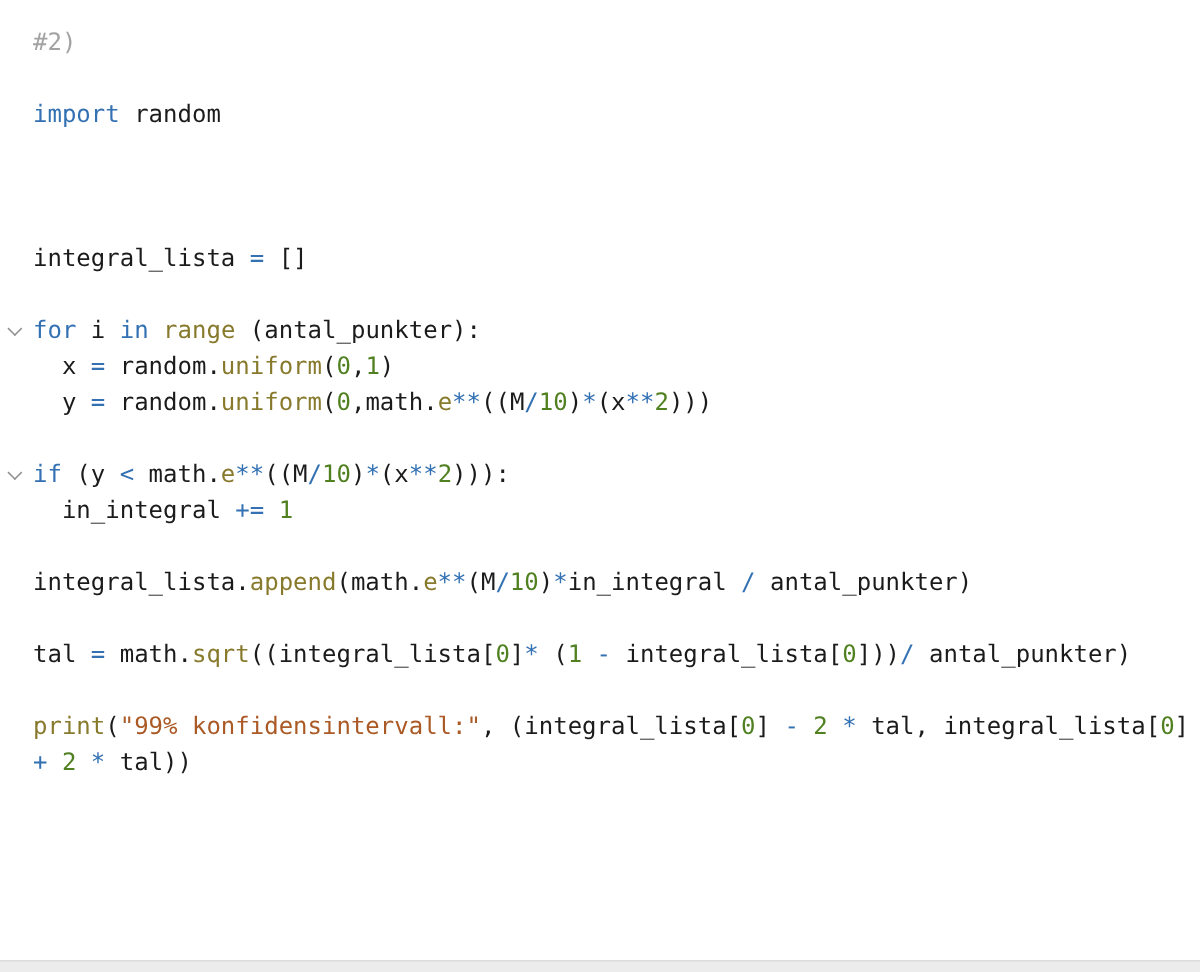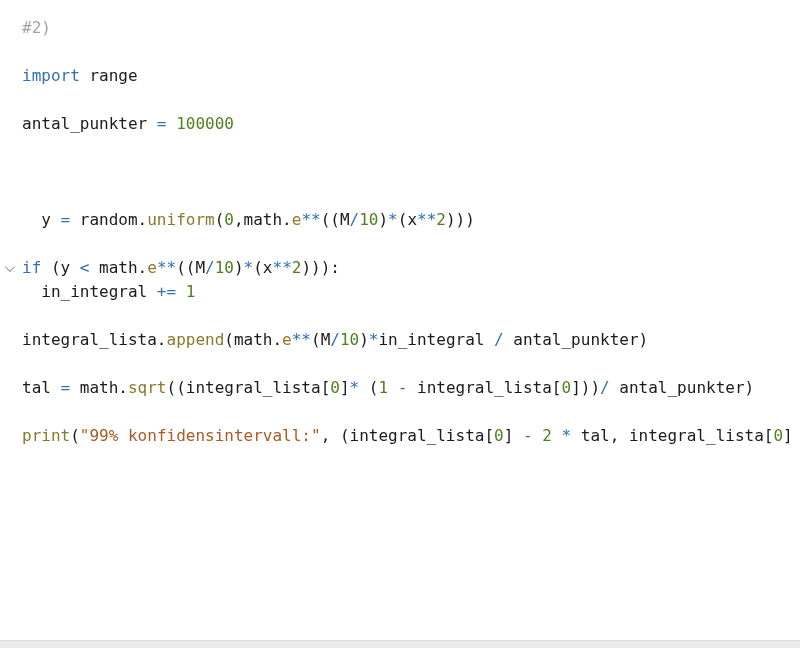--- a/index.html
+++ b/index.html
@@ -74,41 +74,51 @@
       <div class="line">
         <span class="gutter"></span>
         <span class="code"><span class="tok-com">#2)</span></span>
       </div>
       <div class="line">
         <span class="gutter"></span>
         <span class="code"></span>
       </div>
       <div class="line">
         <span class="gutter"></span>
-        <span class="code"><span class="tok-kw">import</span><span class="tok-pl"> range</span></span>
-      </div>
-      <div class="line">
-        <span class="gutter"></span>
-        <span class="code"></span>
-      </div>
-      <div class="line">
-        <span class="gutter"></span>
-        <span class="code"><span class="tok-pl">antal_punkter </span><span class="tok-op">=</span><span class="tok-pl"> </span><span class="tok-num">100000</span></span>
+        <span class="code"><span class="tok-kw">import</span><span class="tok-pl"> random</span></span>
       </div>
       <div class="line">
         <span class="gutter"></span>
         <span class="code"></span>
       </div>
       <div class="line">
         <span class="gutter"></span>
         <span class="code"></span>
       </div>
       <div class="line">
         <span class="gutter"></span>
         <span class="code"></span>
+      </div>
+      <div class="line">
+        <span class="gutter"></span>
+        <span class="code"><span class="tok-pl">integral_lista </span><span class="tok-op">=</span><span class="tok-pl"> []</span></span>
+      </div>
+      <div class="line">
+        <span class="gutter"></span>
+        <span class="code"></span>
+      </div>
+      <div class="line">
+        <span class="gutter">
+          <i class="chev"></i>
+        </span>
+        <span class="code"><span class="tok-kw">for</span><span class="tok-pl"> i </span><span class="tok-kw">in</span><span class="tok-pl"> </span><span class="tok-fn">range</span><span class="tok-pl"> (antal_punkter):</span></span>
+      </div>
+      <div class="line">
+        <span class="gutter"></span>
+        <span class="code"><span class="tok-pl">  x </span><span class="tok-op">=</span><span class="tok-pl"> random.</span><span class="tok-fn">uniform</span><span class="tok-pl">(</span><span class="tok-num">0</span><span class="tok-pl">,</span><span class="tok-num">1</span><span class="tok-pl">)</span></span>
       </div>
       <div class="line">
         <span class="gutter"></span>
         <span class="code"><span class="tok-pl">  y </span><span class="tok-op">=</span><span class="tok-pl"> random.</span><span class="tok-fn">uniform</span><span class="tok-pl">(</span><span class="tok-num">0</span><span class="tok-pl">,math.</span><span class="tok-fn">e</span><span class="tok-op">**</span><span class="tok-pl">((M</span><span class="tok-op">/</span><span class="tok-num">10</span><span class="tok-pl">)</span><span class="tok-op">*</span><span class="tok-pl">(x</span><span class="tok-op">**</span><span class="tok-num">2</span><span class="tok-pl">)))</span></span>
       </div>
       <div class="line">
         <span class="gutter"></span>
         <span class="code"></span>
       </div>
       <div class="line">
@@ -138,15 +148,19 @@
         <span class="code"><span class="tok-pl">tal </span><span class="tok-op">=</span><span class="tok-pl"> math.</span><span class="tok-fn">sqrt</span><span class="tok-pl">((integral_lista[</span><span class="tok-num">0</span><span class="tok-pl">]</span><span class="tok-op">*</span><span class="tok-pl"> (</span><span class="tok-num">1</span><span class="tok-pl"> </span><span class="tok-op">-</span><span class="tok-pl"> integral_lista[</span><span class="tok-num">0</span><span class="tok-pl">]))</span><span class="tok-op">/</span><span class="tok-pl"> antal_punkter)</span></span>
       </div>
       <div class="line">
         <span class="gutter"></span>
         <span class="code"></span>
       </div>
       <div class="line">
         <span class="gutter"></span>
         <span class="code"><span class="tok-fn">print</span><span class="tok-pl">(</span><span class="tok-str">"99% konfidensintervall:"</span><span class="tok-pl">, (integral_lista[</span><span class="tok-num">0</span><span class="tok-pl">] </span><span class="tok-op">-</span><span class="tok-pl"> </span><span class="tok-num">2</span><span class="tok-pl"> </span><span class="tok-op">*</span><span class="tok-pl"> tal, integral_lista[</span><span class="tok-num">0</span><span class="tok-pl">]</span></span>
       </div>
+      <div class="line">
+        <span class="gutter"></span>
+        <span class="code"><span class="tok-op">+</span><span class="tok-pl"> </span><span class="tok-num">2</span><span class="tok-pl"> </span><span class="tok-op">*</span><span class="tok-pl"> tal))</span></span>
+      </div>
     </div>
   <div class="bottom-strip"></div>
 </div>
 
 </body></html>

